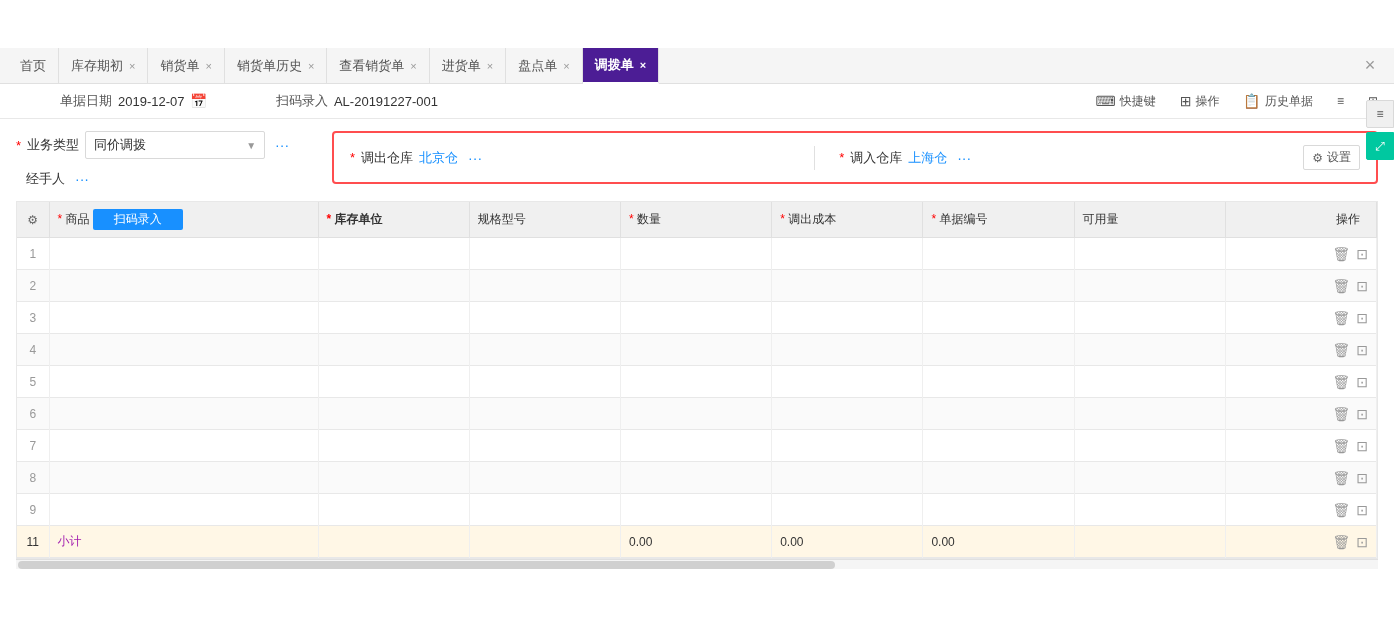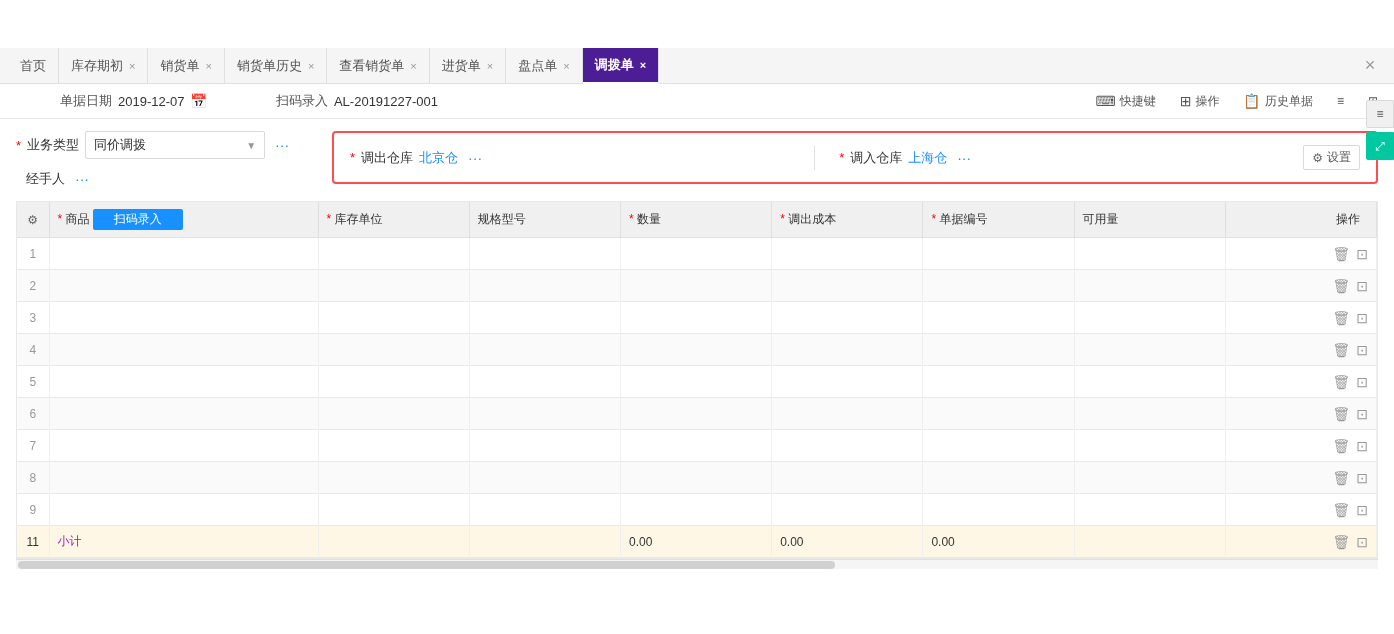--- a/index.html
+++ b/index.html
@@ -382,21 +382,21 @@
 <div class="table-container">
   <table>
     <thead>
       <tr>
         <th class="th-config">⚙</th>
         <th style="min-width:120px;">
           <span style="color:red;">*</span>
           <span>商品</span>
           <button class="scan-btn">扫码录入</button>
         </th>
-        <th style="min-width:80px;">
+        <th style="min-width:80px;font-weight:bold;">
           <span style="color:red;">*</span>
           <span>库存单位</span>
         </th>
         <th style="min-width:80px;">
           <span>规格型号</span>
         </th>
         <th style="min-width:80px;">
           <span style="color:red;">*</span>
           <span>数量</span>
         </th>

